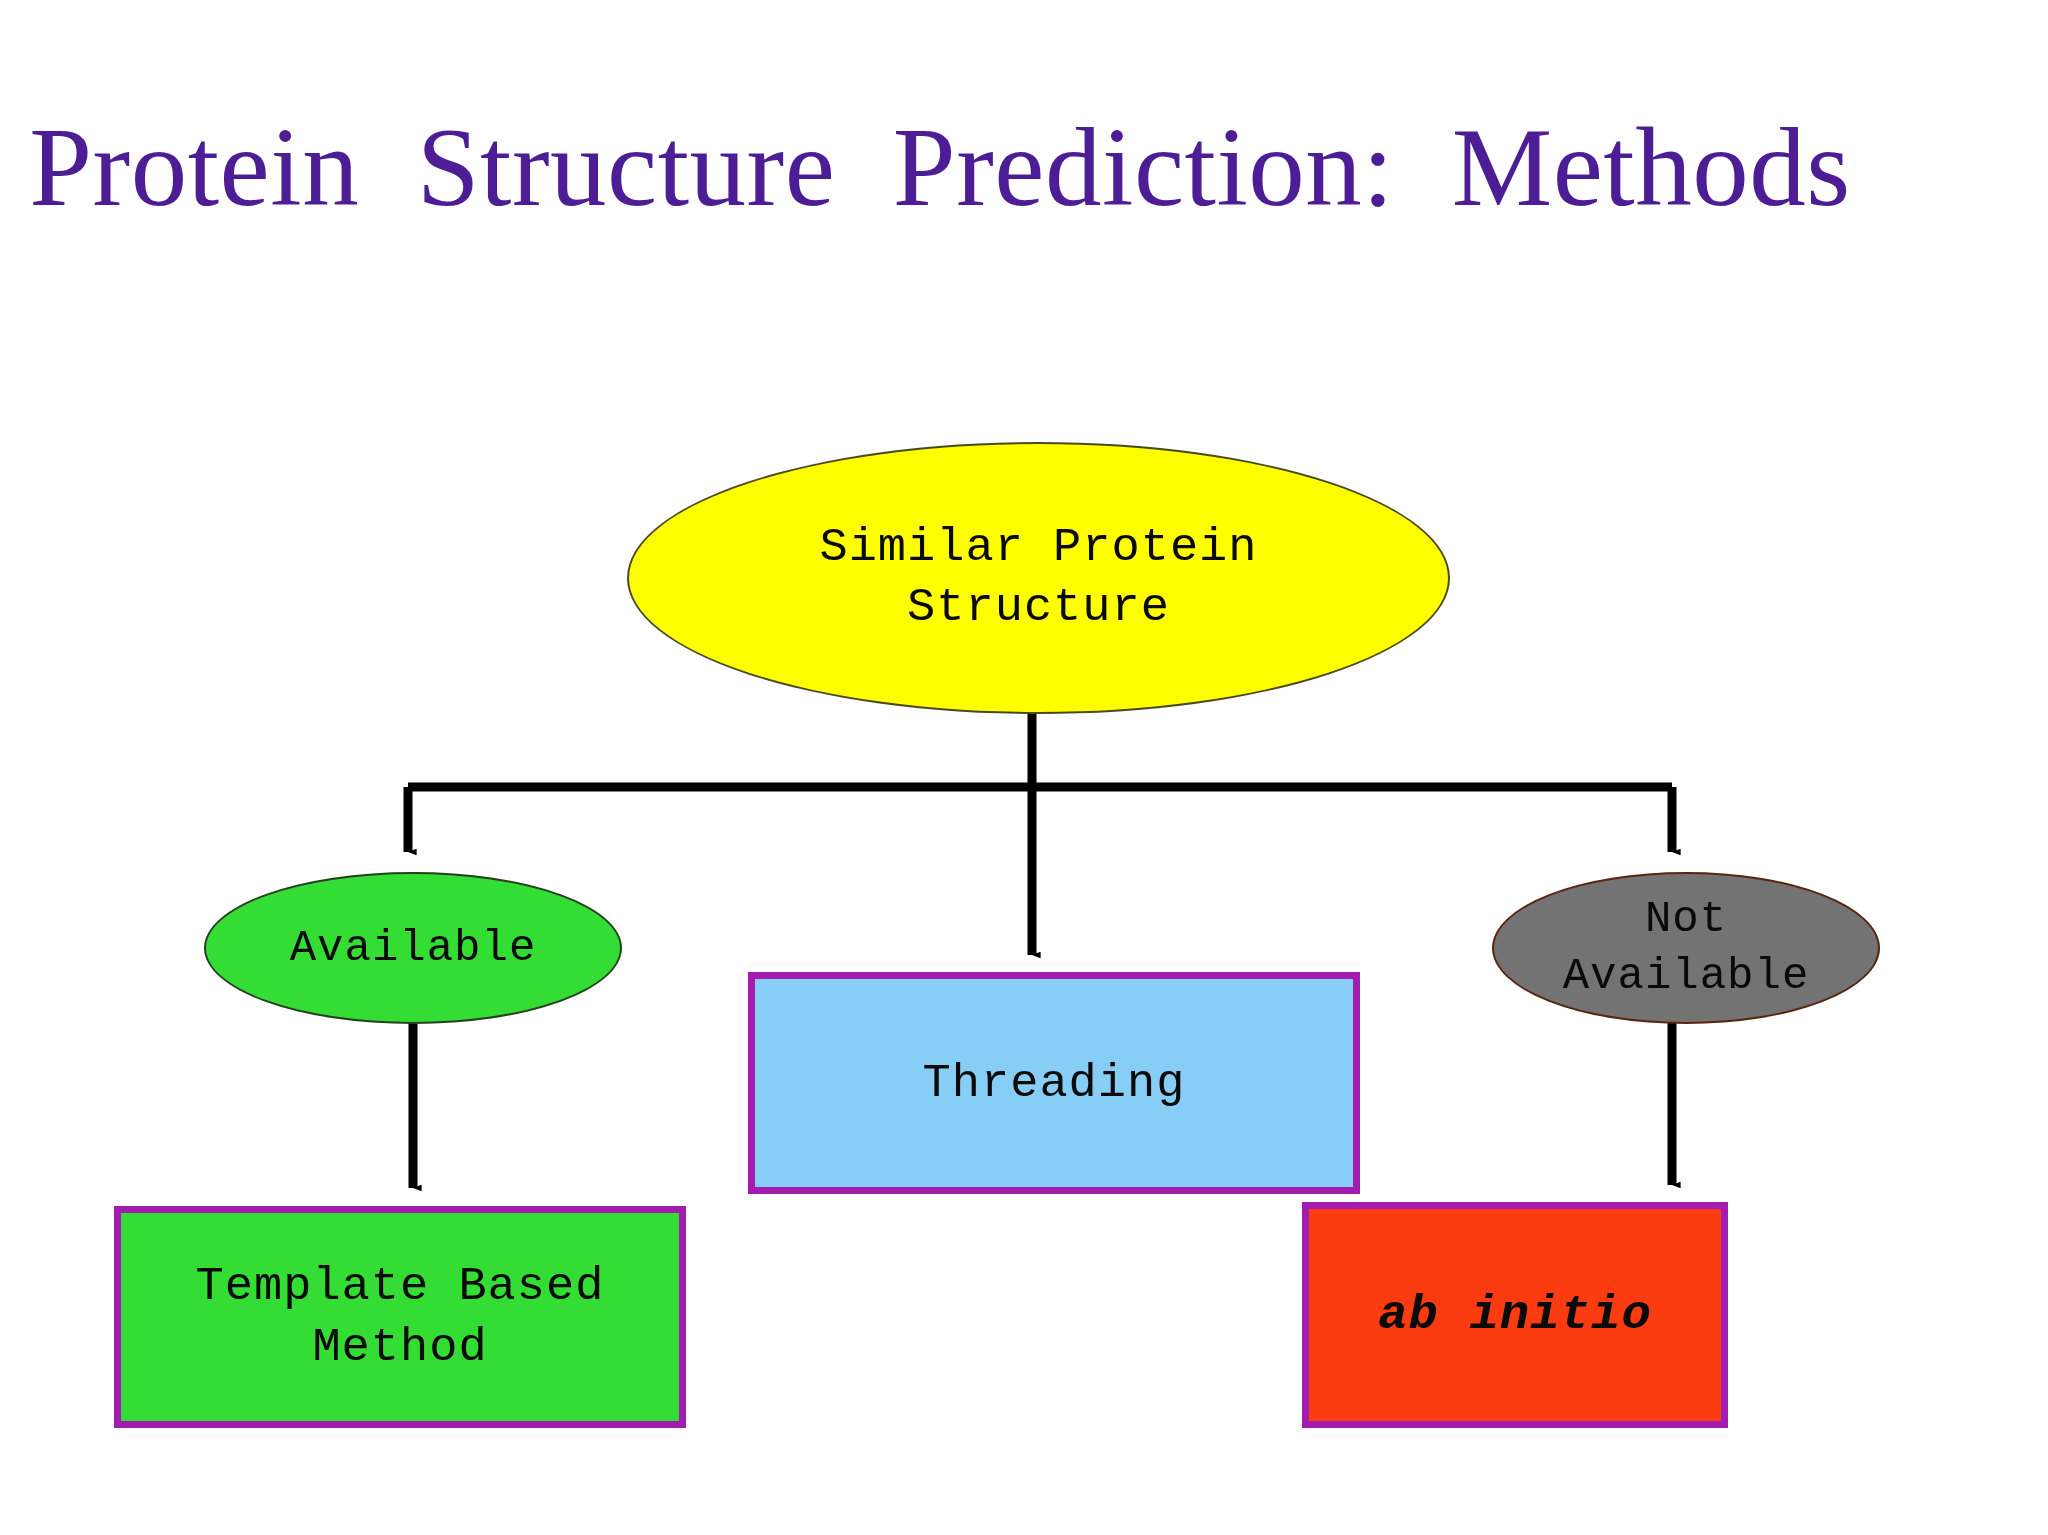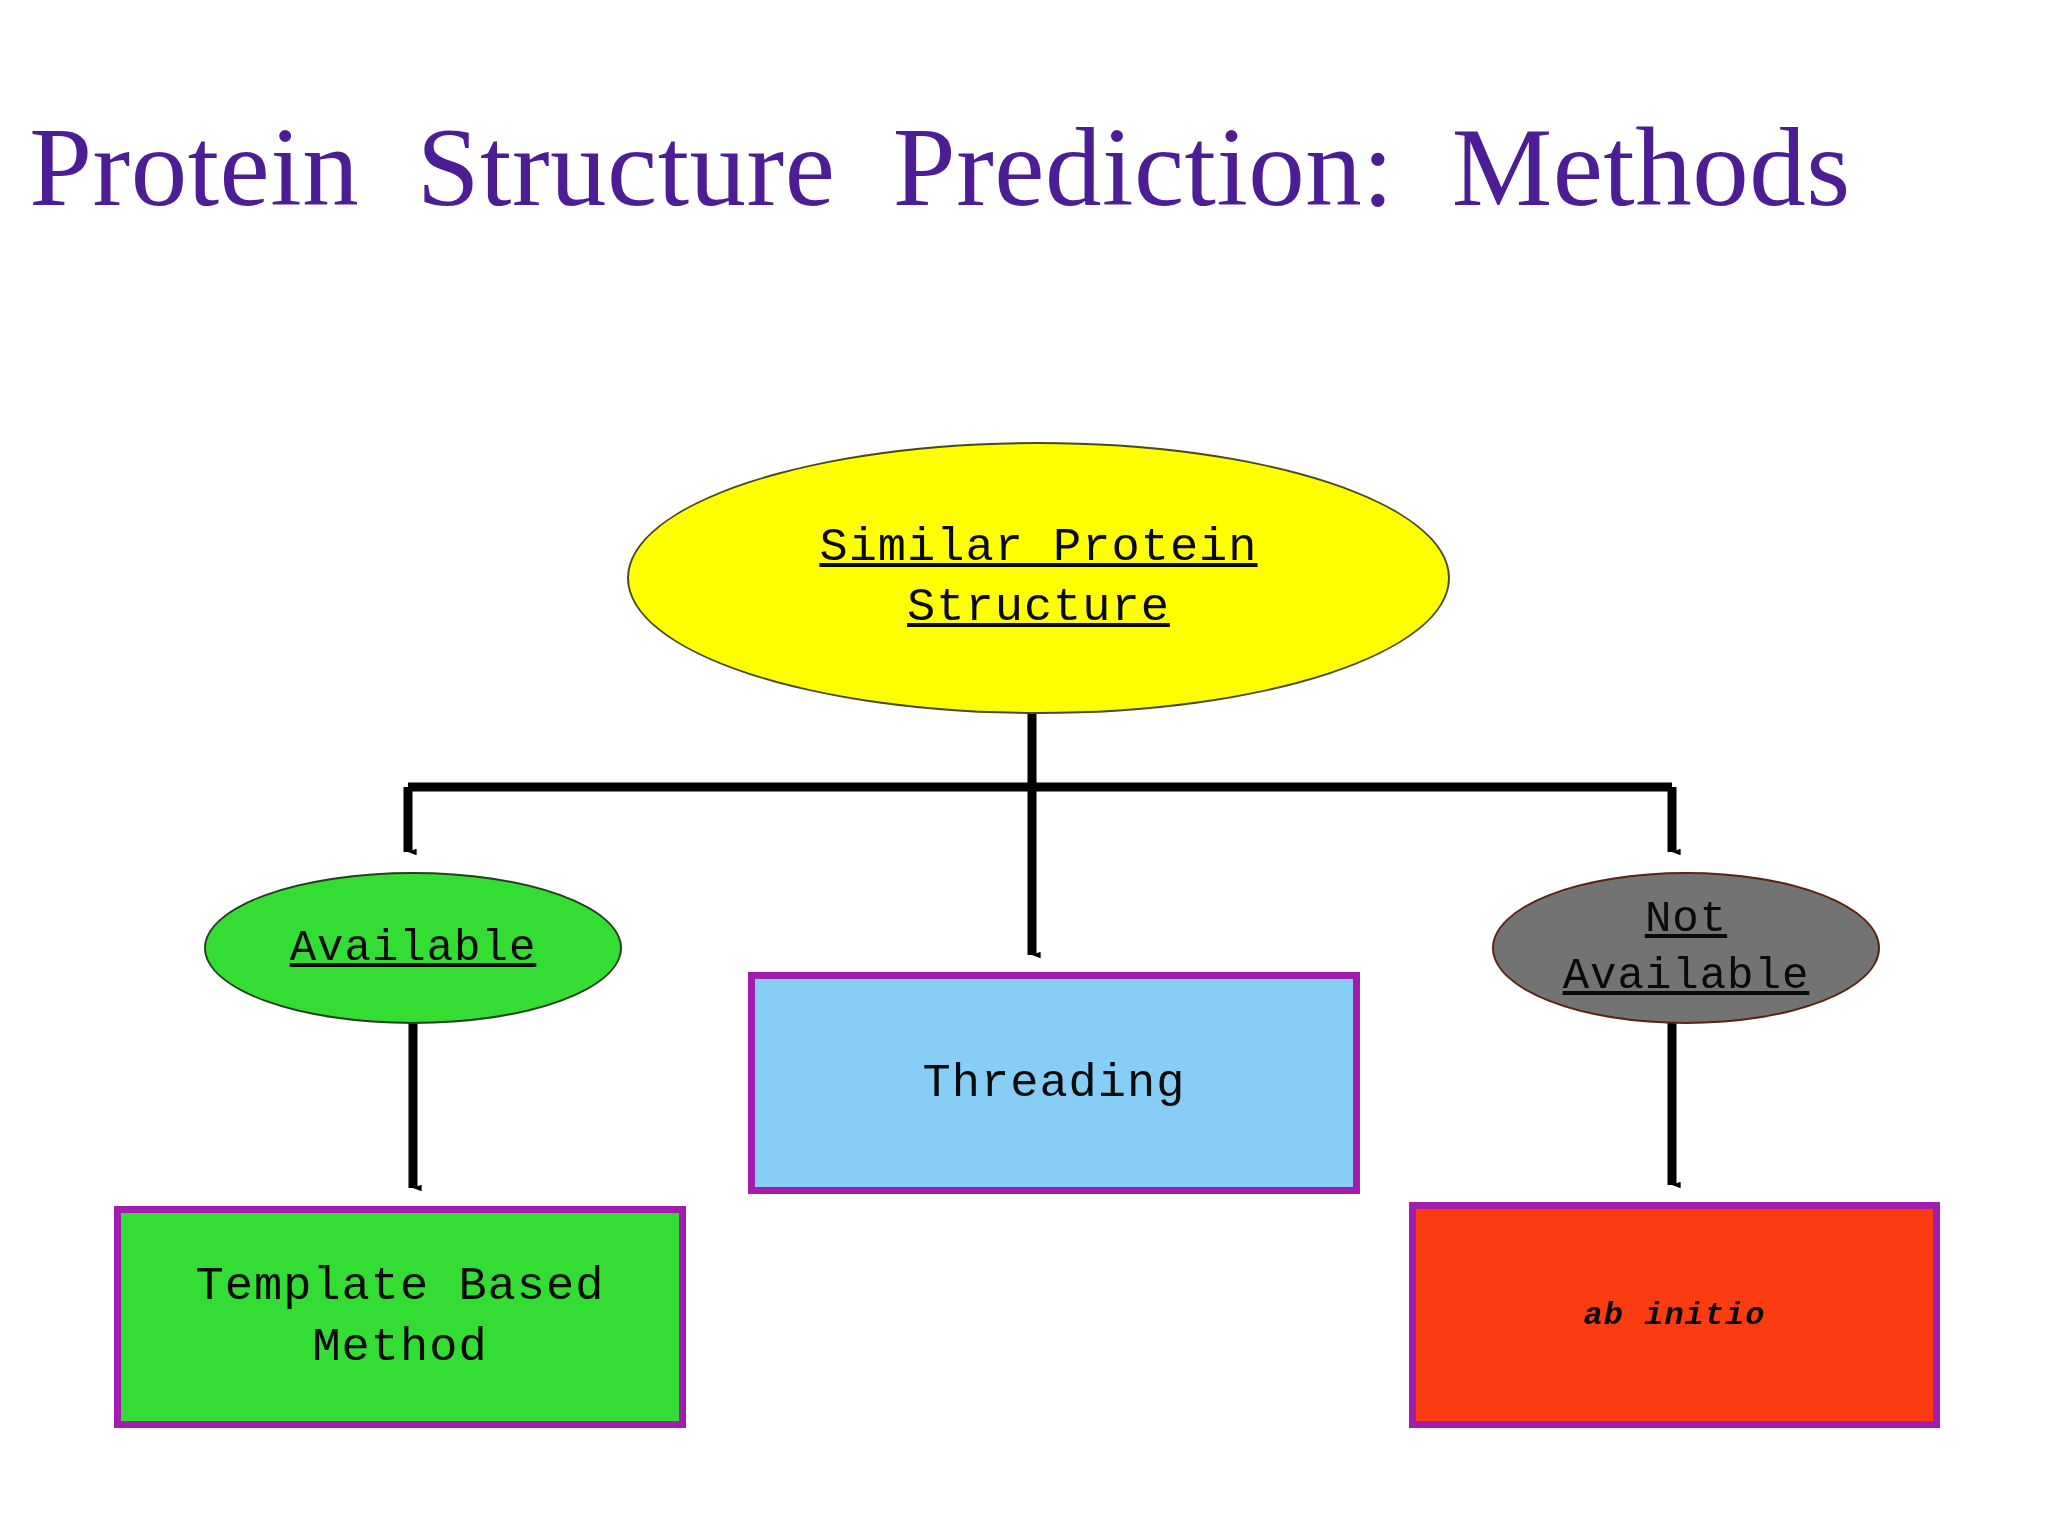--- a/index.html
+++ b/index.html
@@ -36,21 +36,20 @@
     justify-content: center;
     text-align: center;
     font-family: "Liberation Mono", "DejaVu Sans Mono", monospace;
     color: #0a0a0a;
     box-sizing: border-box;
     white-space: pre-line;
   }
   .ellipse {
     border-radius: 50%;
     border: 2px solid #22c55e;
-    text-decoration: underline;
   }
   .rect {
     border: 7px solid #a21caf;
   }
   #node-similar {
     left: 627px;
     top: 442px;
     width: 823px;
     height: 272px;
     background: #ffff00;
@@ -93,26 +92,26 @@
     left: 114px;
     top: 1206px;
     width: 572px;
     height: 222px;
     background: #33dd33;
     font-size: 47px;
     line-height: 1.3;
     letter-spacing: 1px;
   }
   #node-abinitio {
-    left: 1409px;
+    left: 1302px;
     top: 1202px;
-    width: 531px;
+    width: 426px;
     height: 226px;
     background: #fa3c10;
-    font-size: 32px;
+    font-size: 49px;
     letter-spacing: 1px;
   }
   #node-abinitio .italic-part {
     font-style: italic;
     font-weight: bold;
   }
   svg#connectors {
     position: absolute;
     left: 0;
     top: 0;

